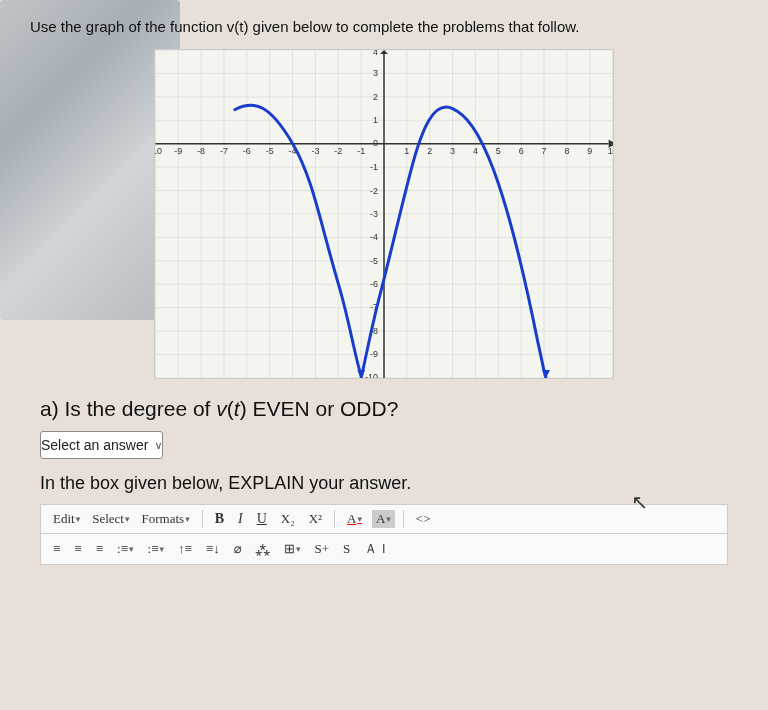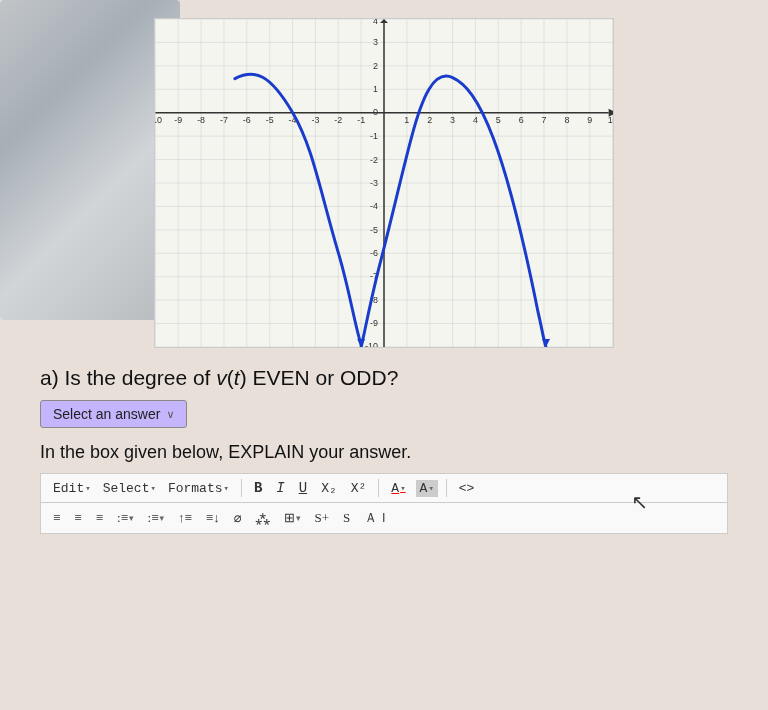--- a/index.html
+++ b/index.html
@@ -62,22 +62,22 @@
       font-size: 21px;
       color: #111;
       margin-bottom: 10px;
       font-family: Arial, sans-serif;
     }
 
     .select-answer-btn {
       display: inline-flex;
       align-items: center;
       border: 1px solid #888;
-      background: #c4b5fd;
-      padding: 5px 12px;
+      background: #ffffff;
+      padding: 5px 0;
       font-size: 14px;
       cursor: pointer;
       border-radius: 3px;
       font-family: Arial, sans-serif;
       color: #222;
       margin-bottom: 14px;
     }
 
     .select-answer-btn .chevron {
       margin-left: 6px;
@@ -92,21 +92,21 @@
       font-family: Arial, sans-serif;
     }
 
     .editor-toolbar {
       border: 1px solid #ccc;
       background: #f9f9f9;
       padding: 4px 8px;
       display: flex;
       align-items: center;
       gap: 6px;
-      font-family: Liberation Mono, monospace;
+      font-family: Liberation Serif, serif;
       font-size: 13px;
       flex-wrap: wrap;
     }
 
     .toolbar-group {
       display: flex;
       align-items: center;
       gap: 4px;
     }
 
@@ -156,20 +156,21 @@
       color: #333;
       z-index: 10;
     }
   </style>
 </head>
 <body>
 
 <div class="bg-photo"></div>
 
 <div class="main-content">
+  <p class="instruction-text">Use the graph of the function v(t) given below to complete the problems that follow.</p>
 
   <div class="graph-container">
     <div class="graph-wrapper">
       <svg viewBox="0 0 460 330" xmlns="http://www.w3.org/2000/svg">
 
         <rect width="460" height="330" fill="#f5f5f0"></rect>
 
         <g stroke="#ccc" stroke-width="0.5">
           <line x1="0" y1="0" x2="0" y2="330"></line>
           <line x1="23" y1="0" x2="23" y2="330"></line>

